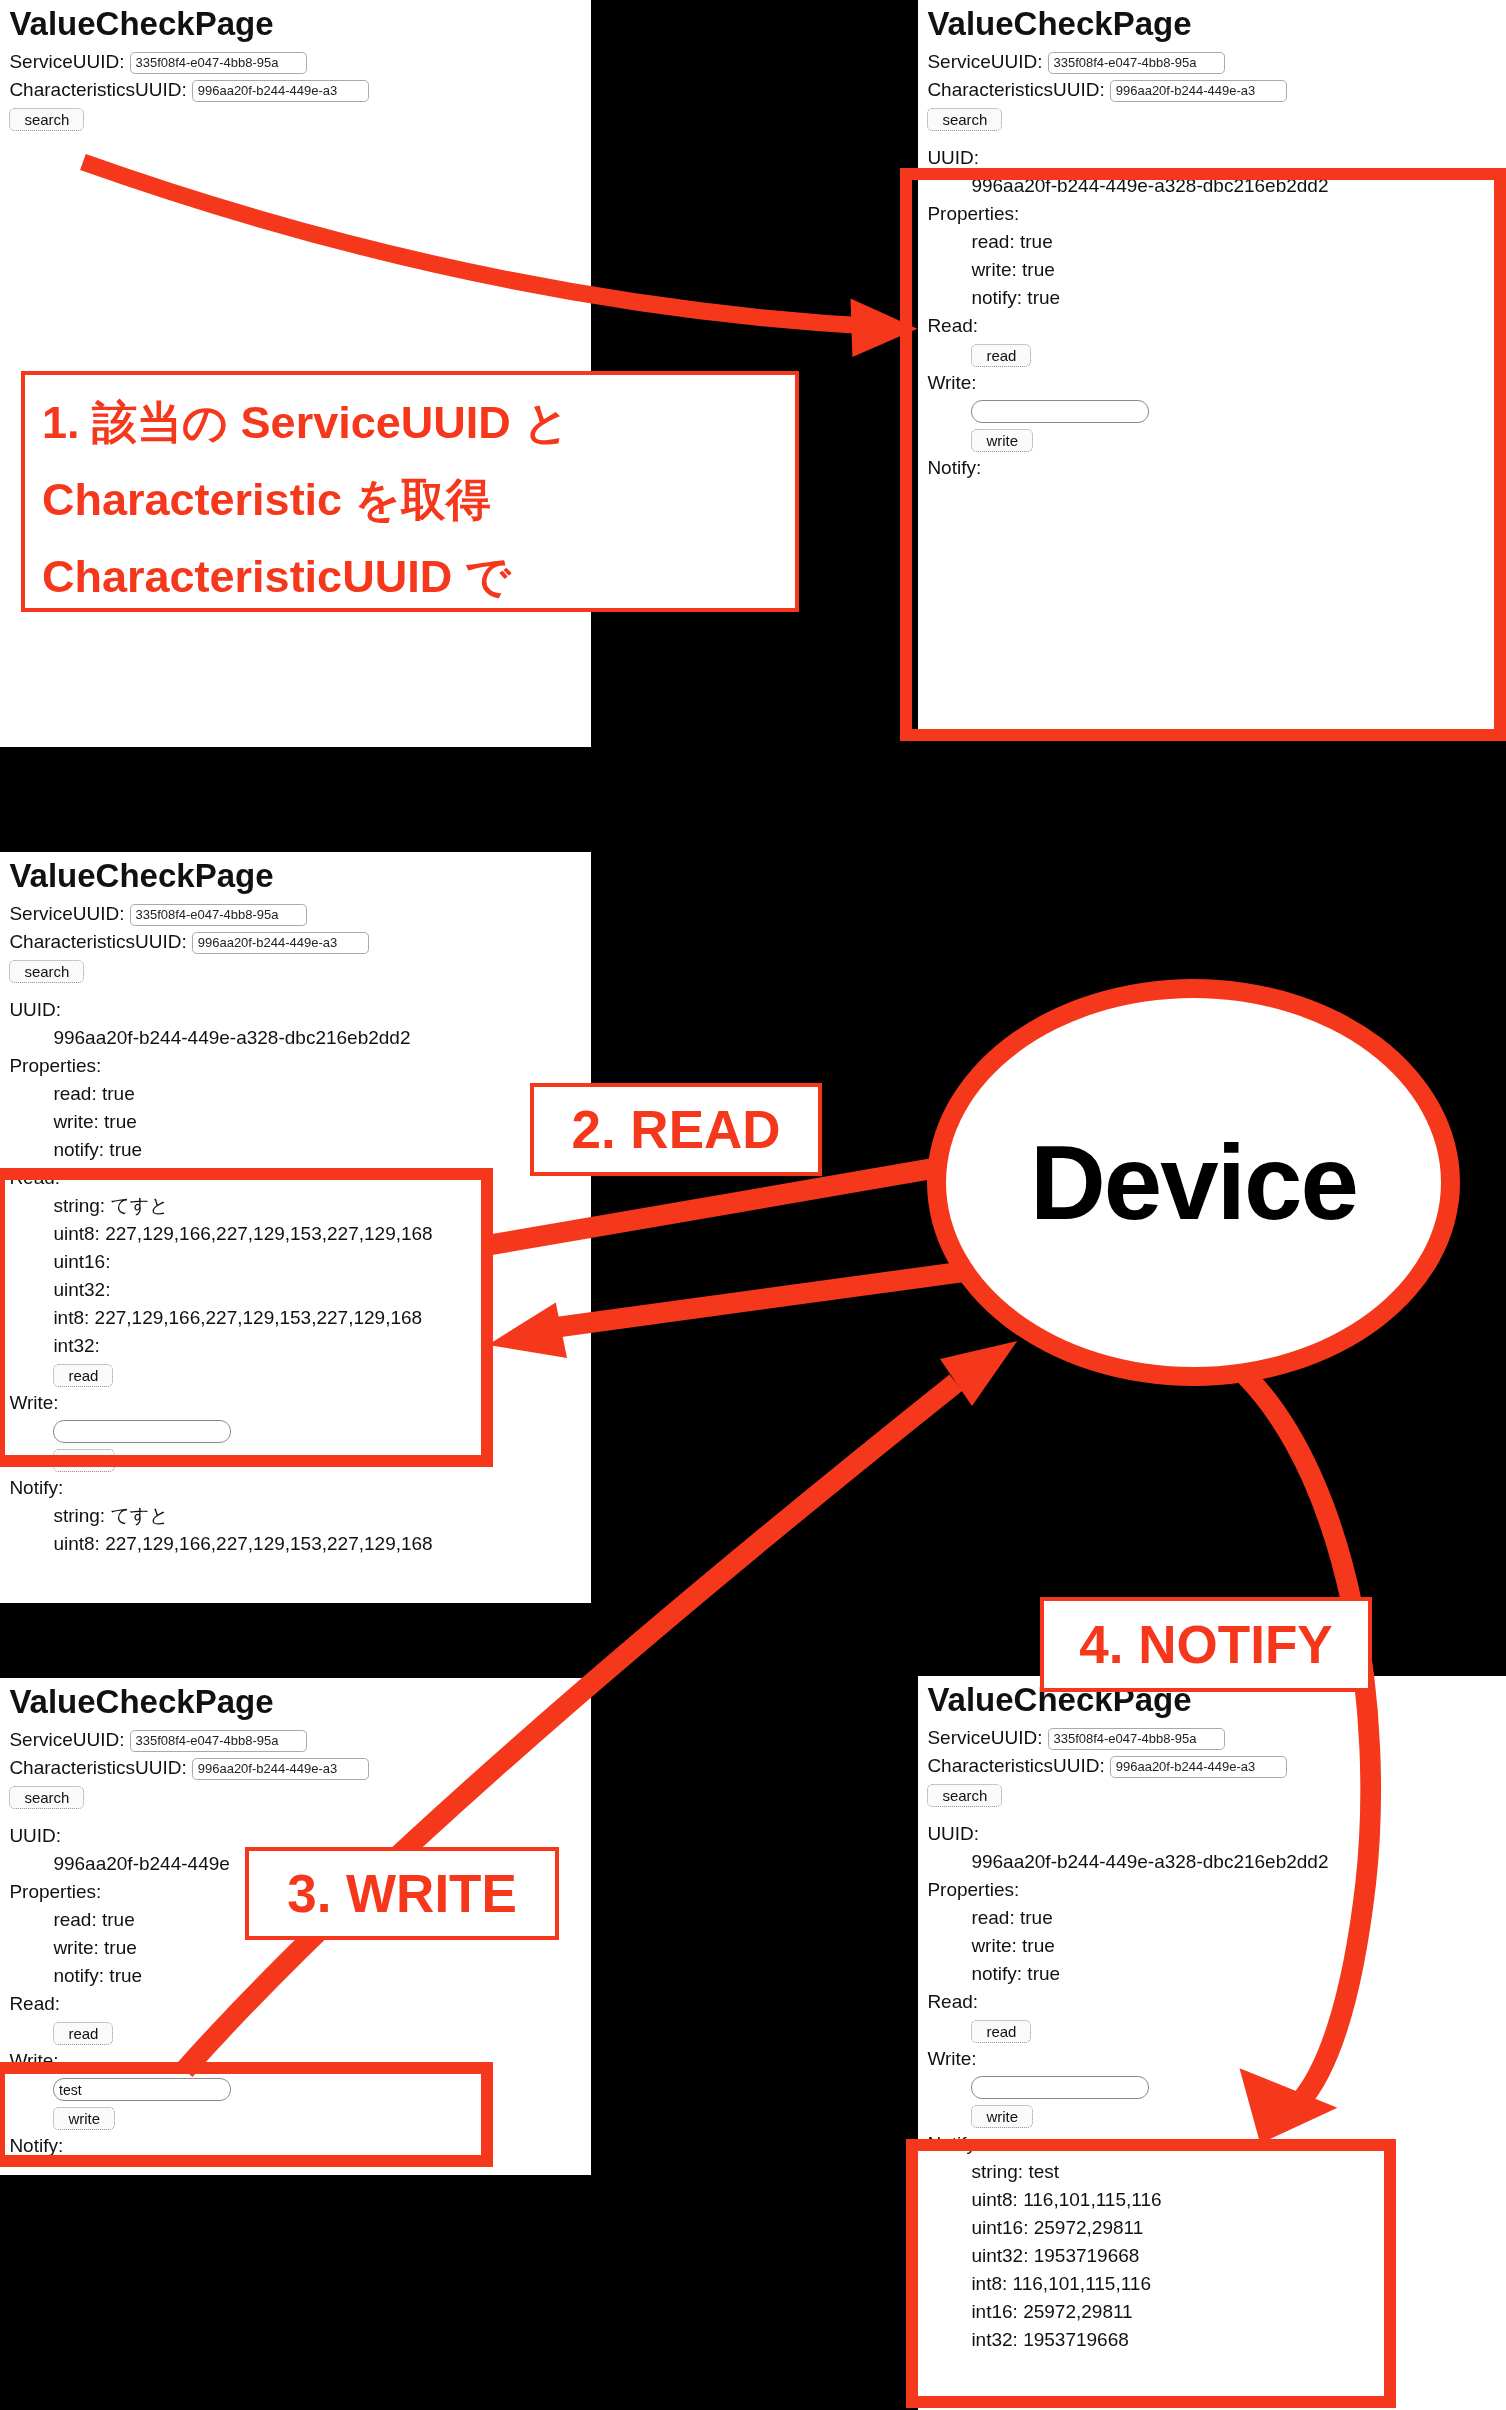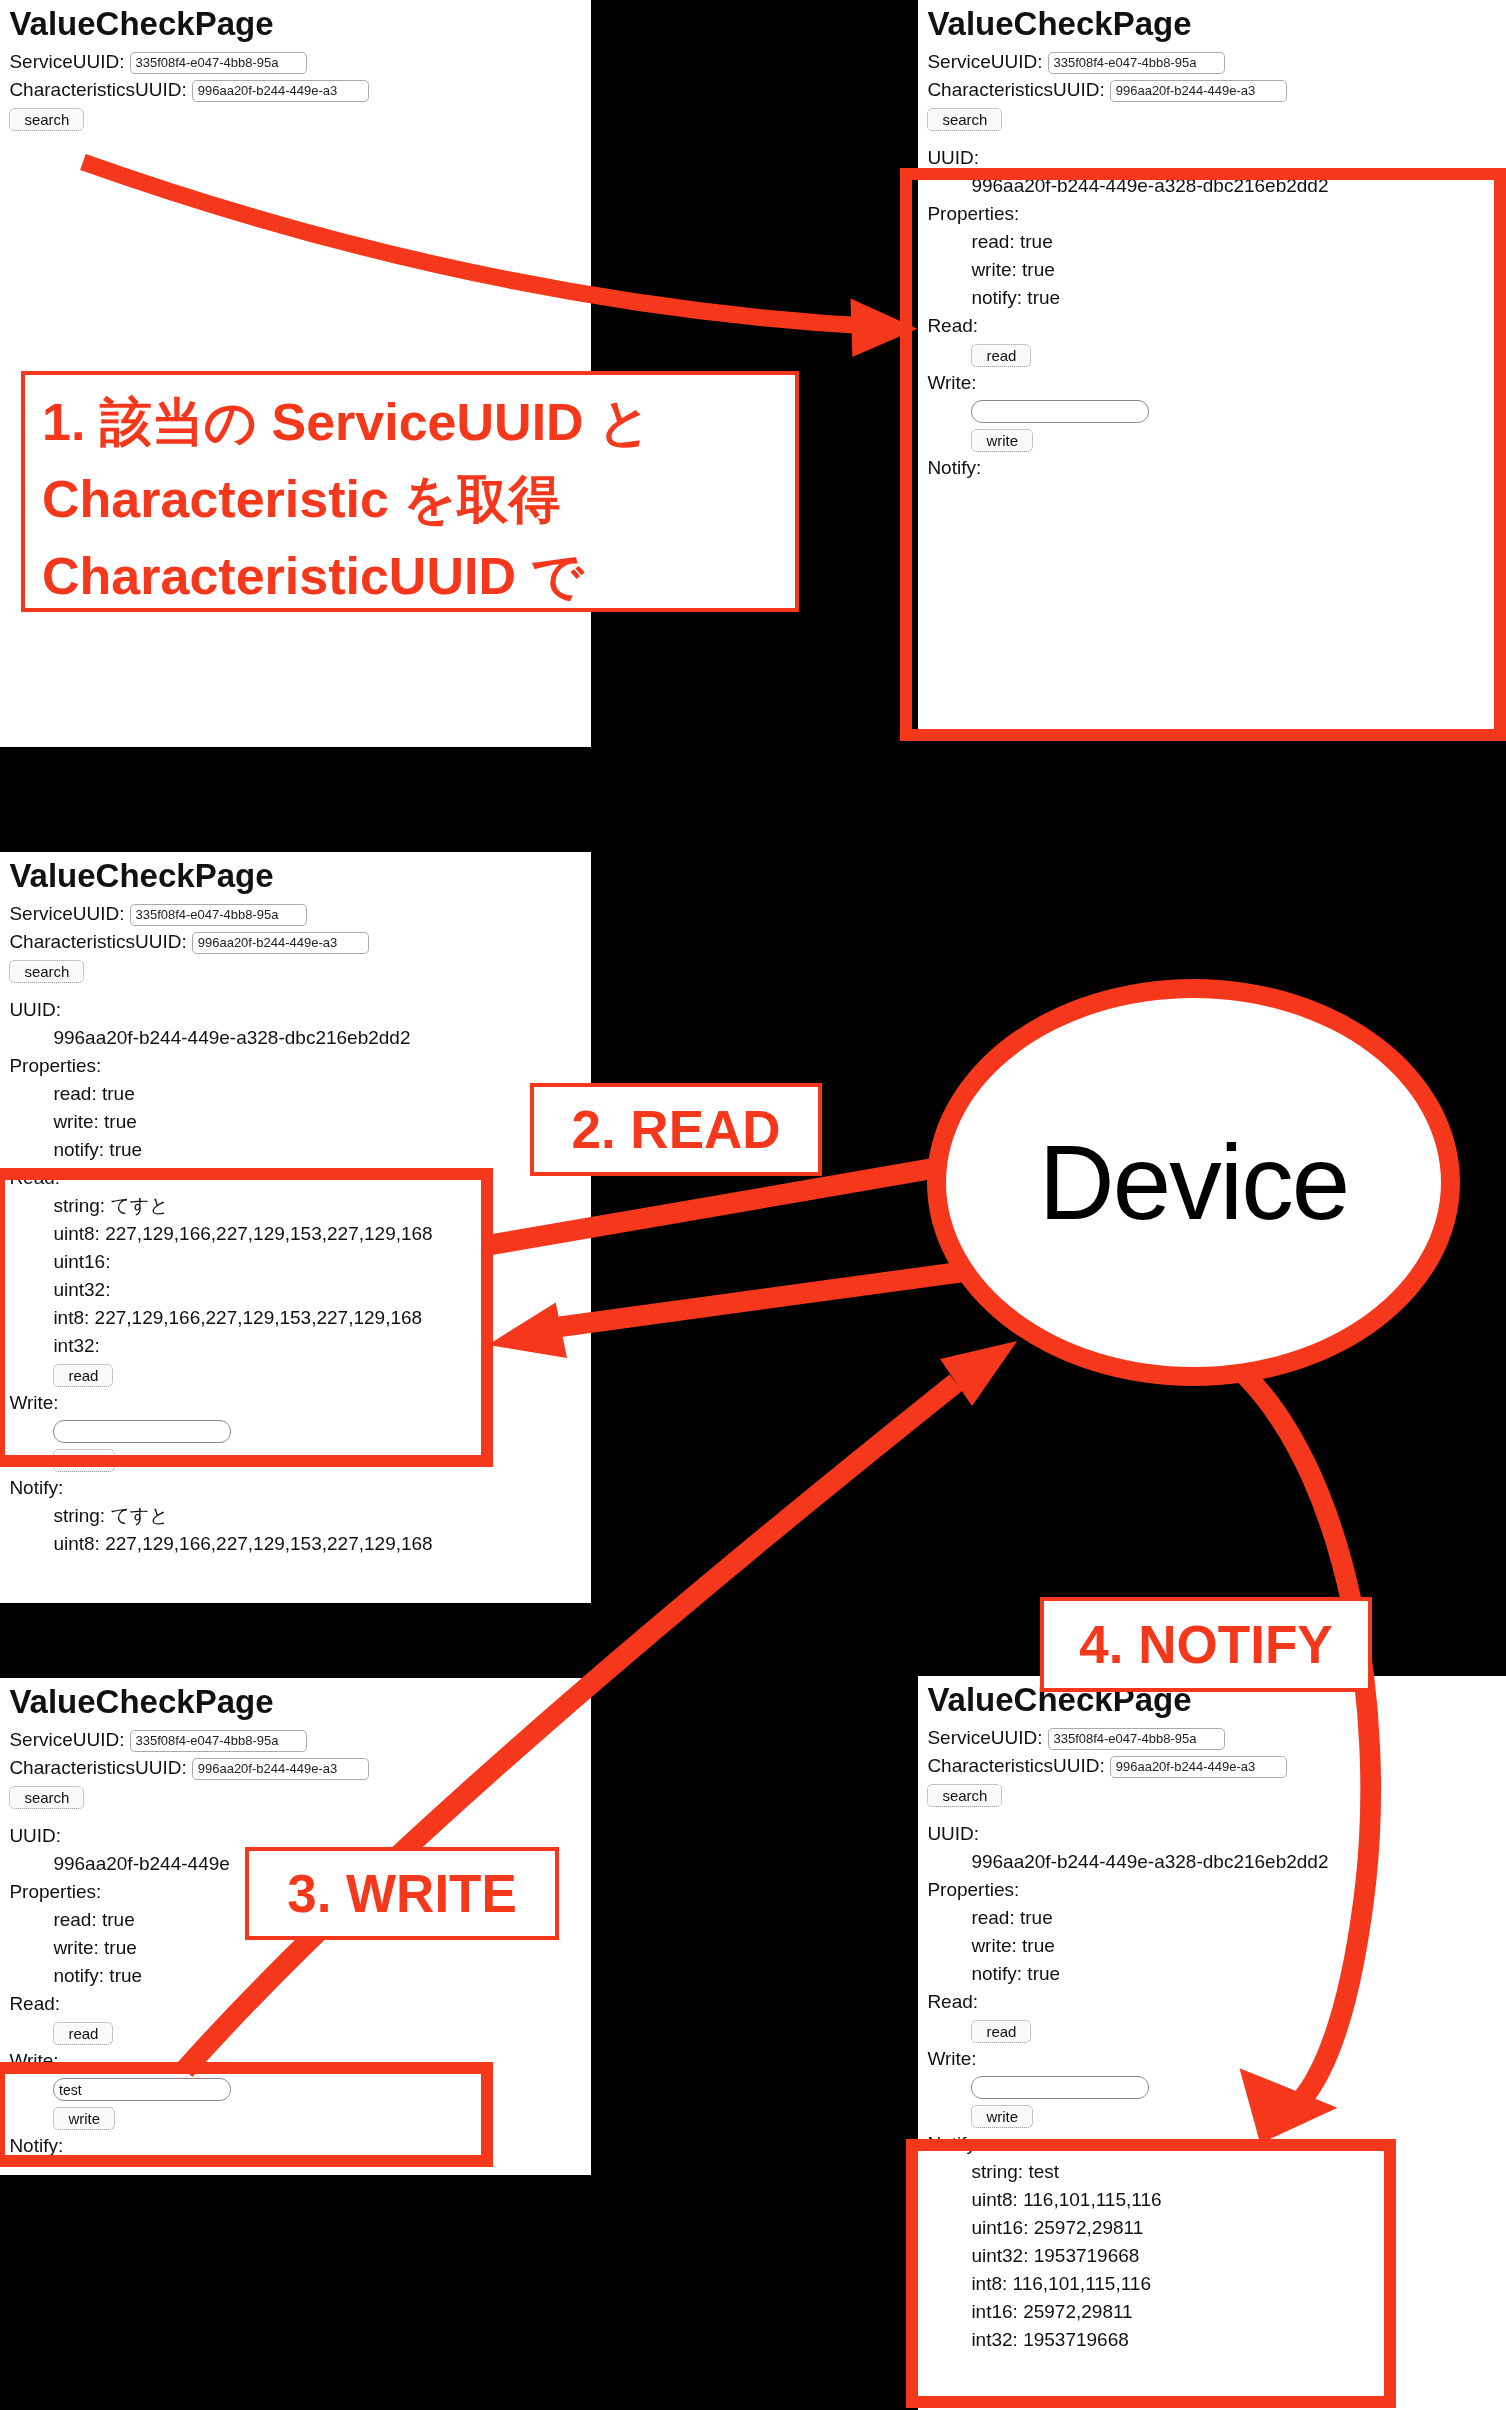--- a/index.html
+++ b/index.html
@@ -14,25 +14,25 @@
        border:1.9px solid #a9a9a9;border-radius:4.7px;padding:0.9px 4.7px;vertical-align:middle;color:#222;}
   .win{width:166px;height:19px;font-family:"Liberation Sans",sans-serif;font-size:14px;
        border:1.9px solid #8a8a8a;border-radius:11px;padding:0.9px 4.7px;vertical-align:middle;color:#111;margin-left:44px;}
   .btn{display:inline-block;border:1.9px dotted #8f8f8f;border-radius:5.6px;background:#fafafa;
        font-size:15px;line-height:21px;padding:0 14px;color:#111;margin-top:3.8px;}
   .btn.ind2{margin-left:44px;}
   .redbox{position:absolute;border:12.2px solid #f5371c;pointer-events:none;z-index:30;}
   .labelbox{position:absolute;background:#fff;border:4.7px solid #f5371c;color:#f5371c;
             font-weight:bold;display:flex;align-items:center;justify-content:center;z-index:50;}
   .step{font-size:53px;}
-  #annot1{left:21px;top:371px;width:753px;height:224px;font-size:52px;line-height:77px;
+  #annot1{left:21px;top:371px;width:753px;height:224px;font-size:45px;line-height:77px;
           justify-content:flex-start;padding-left:17px;display:block;padding-top:9.4px;}
   #device{position:absolute;left:927px;top:979px;width:495px;height:369px;background:#fff;
           border:19px solid #f5371c;border-radius:50%;display:flex;align-items:center;justify-content:center;
-          font-weight:normal;font-size:105px;color:#000;z-index:40;letter-spacing:-1.9px;}
+          font-weight:bold;font-size:105px;color:#000;z-index:40;letter-spacing:-1.9px;}
   svg#arrows{position:absolute;left:0;top:0;z-index:35;pointer-events:none;}
   .mt12{margin-top:11.3px;}
 </style>
 </head>
 <body>
 
 <div id="stage">
 
   <div class="panel" style="left:0;top:0;width:582px;height:747px;">
     <div class="ttl">ValueCheckPage</div>

